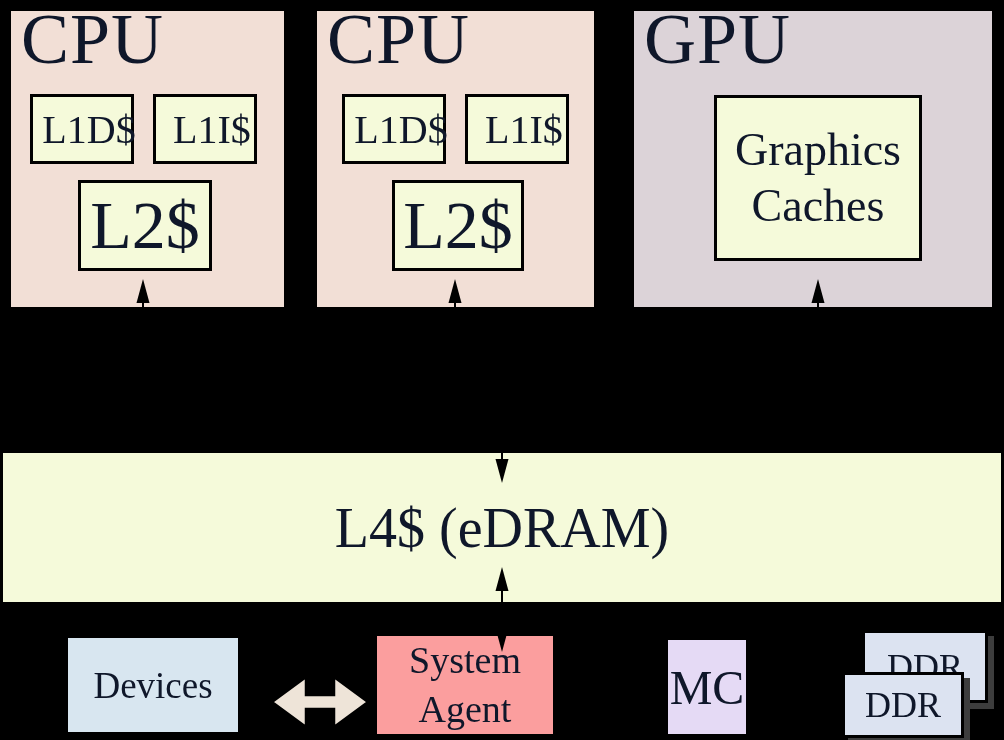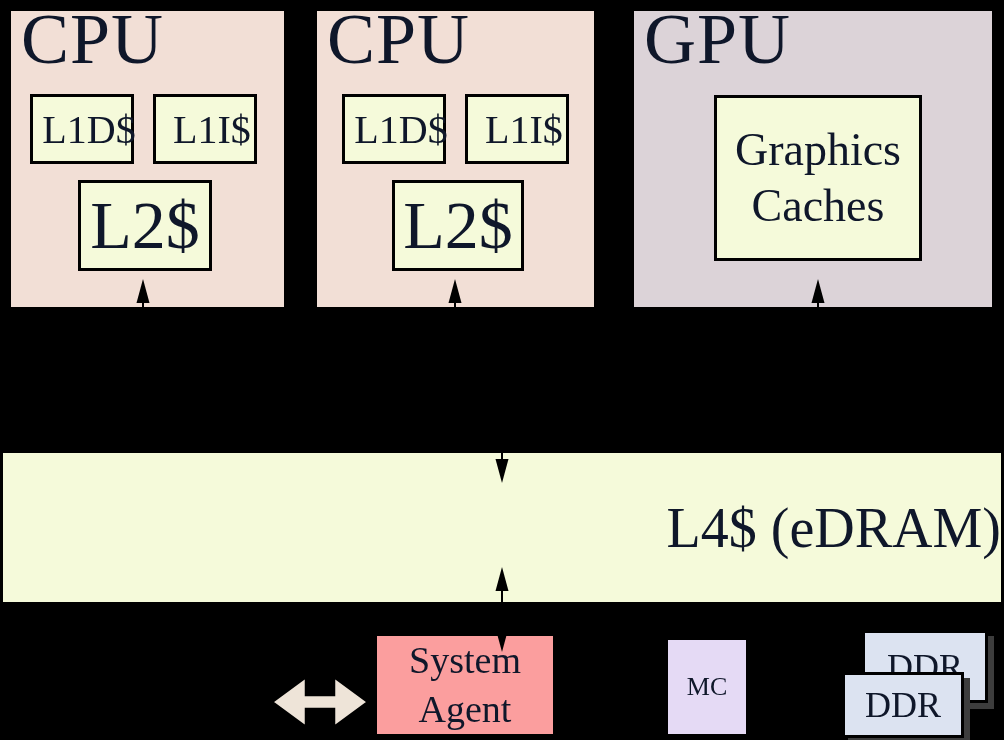--- a/index.html
+++ b/index.html
@@ -25,30 +25,30 @@
   }
   .l1label{font-size:40px;margin-left:14px;}
   .l2label{font-size:68px;}
   .gcacheslabel{font-size:46px;line-height:1.22;padding:0 24px;}
   .bar{
     position:absolute;left:0;width:1004px;border:3px solid var(--border,#000);
     background:var(--cache-fill);
     display:flex;align-items:center;justify-content:center;
   }
   .l3bar{top:329px;height:102px;}
-  .l4bar{top:450px;height:155px;justify-content:flex-end;}
+  .l4bar{top:450px;height:155px;}
   .barlabel{font-size:56px;line-height:1;}
   .bbox{
     position:absolute;border:3px solid var(--border,#000);
     display:flex;align-items:center;justify-content:center;text-align:center;
   }
   .devices{left:65px;top:635px;width:176px;height:100px;background:var(--devices-fill);font-size:37px;}
   .sysagent{left:374px;top:633px;width:182px;height:104px;background:var(--system-agent-fill);font-size:38px;line-height:1.3;}
   .sysagent .lbl{width:120px;}
-  .mc{left:665px;top:637px;width:84px;height:100px;background:var(--mc-fill);font-size:26px;align-items:center;}
+  .mc{left:665px;top:637px;width:84px;height:100px;background:var(--mc-fill);font-size:48px;align-items:center;}
   .ddr-back{left:862px;top:630px;width:126px;height:73px;background:var(--ddr-fill);font-size:36px;box-shadow:6px 6px 0 #3d3d3d;z-index:2;}
   .ddr-front{left:842px;top:672px;width:122px;height:66px;background:var(--ddr-fill);font-size:36px;box-shadow:6px 6px 0 #3d3d3d;z-index:3;}
   .overlay{position:absolute;left:0;top:0;z-index:10;pointer-events:none;}
   .overlay line{stroke:#000;stroke-width:2;}
   .overlay polygon.head{fill:#000;stroke:none;}
   .overlay polygon.blockarrow{fill:var(--arrow-fill);stroke:#000;stroke-width:2.5;}
 </style>
 </head>
 <body>
 
@@ -85,20 +85,23 @@
     <div class="cachebox" style="left:80px;top:84px;width:208px;height:166px;">
       <span class="gcacheslabel">Graphics Caches</span>
     </div>
   </div>
 
 
   <div class="bar l4bar">
     <span class="barlabel">L4$ (eDRAM)</span>
   </div>
 
+  <div class="bbox devices">
+    <span class="lbl">Devices</span>
+  </div>
 
   <div class="bbox sysagent">
     <span class="lbl">System Agent</span>
   </div>
 
   <div class="bbox mc">
     <span class="lbl">MC</span>
   </div>
 
   <div class="bbox ddr-back">

